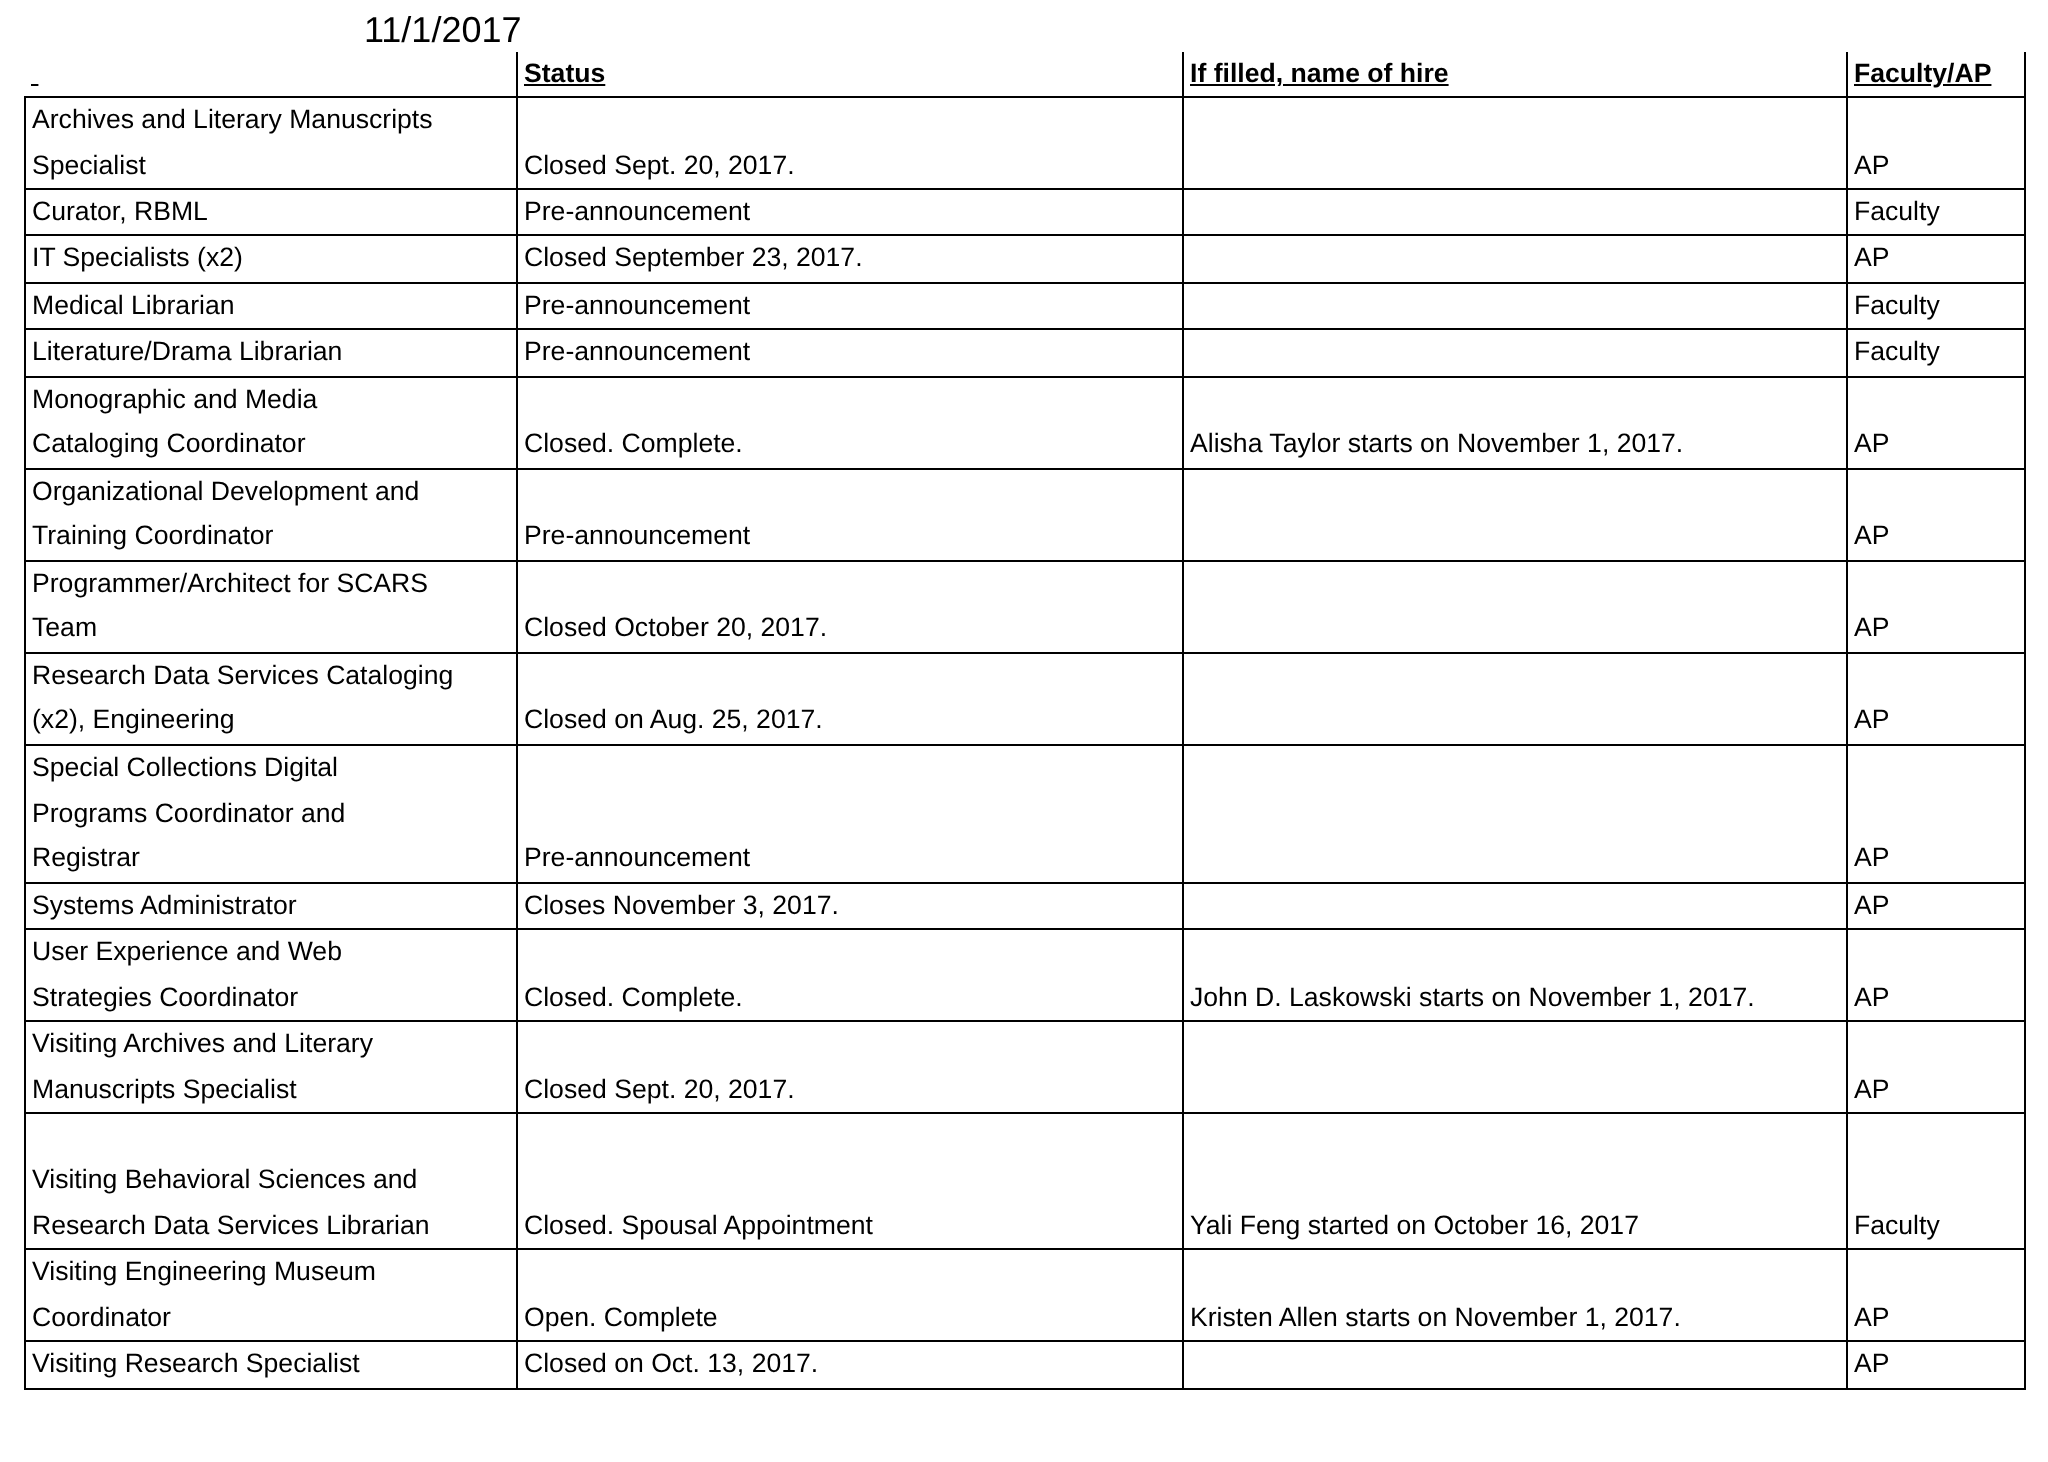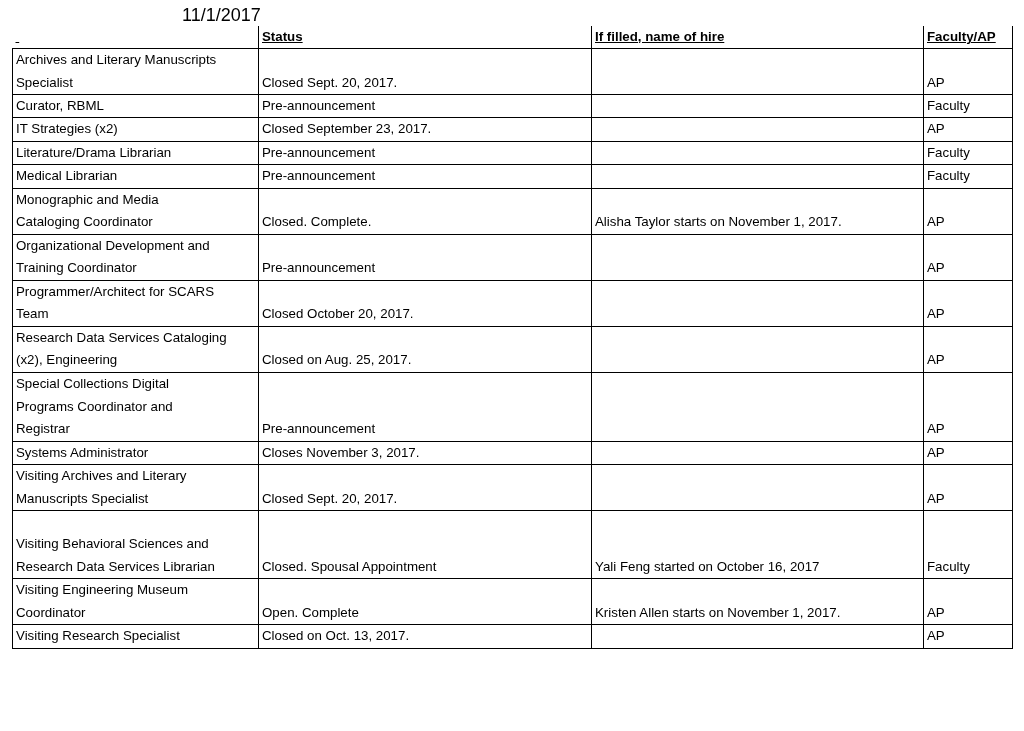--- a/index.html
+++ b/index.html
@@ -137,35 +137,35 @@
 
         <tr>
           <td class="cell">Curator, RBML</td>
           <td class="cell">Pre-announcement</td>
           <td class="cell">&nbsp;</td>
           <td class="cell">Faculty</td>
         </tr>
 
 
         <tr>
-          <td class="cell">IT Strategies (x2)</td>
+          <td class="cell">IT Specialists (x2)</td>
           <td class="cell">Closed September 23, 2017.</td>
           <td class="cell">&nbsp;</td>
           <td class="cell">AP</td>
         </tr>
 
         <tr>
+          <td class="cell">Medical Librarian</td>
+          <td class="cell">Pre-announcement</td>
+          <td class="cell">&nbsp;</td>
+          <td class="cell">Faculty</td>
+        </tr>
+
+        <tr>
           <td class="cell">Literature/Drama Librarian</td>
-          <td class="cell">Pre-announcement</td>
-          <td class="cell">&nbsp;</td>
-          <td class="cell">Faculty</td>
-        </tr>
-
-        <tr>
-          <td class="cell">Medical Librarian</td>
           <td class="cell">Pre-announcement</td>
           <td class="cell">&nbsp;</td>
           <td class="cell">Faculty</td>
         </tr>
 
         <tr>
           <td class="cell h2">
               <span class="l1">Monographic and Media</span>
               <span class="l1">Cataloging Coordinator</span>
             </td>
@@ -215,20 +215,29 @@
           <td class="cell h3">AP</td>
         </tr>
 
         <tr>
           <td class="cell">Systems Administrator</td>
           <td class="cell">Closes November 3, 2017.</td>
           <td class="cell">&nbsp;</td>
           <td class="cell">AP</td>
         </tr>
 
+        <tr>
+          <td class="cell h2">
+              <span class="l1">User Experience and Web</span>
+              <span class="l1">Strategies Coordinator</span>
+            </td>
+          <td class="cell h2">Closed. Complete.</td>
+          <td class="cell h2 nowrapx">John D. Laskowski starts on November 1, 2017.</td>
+          <td class="cell h2">AP</td>
+        </tr>
 
         <tr>
           <td class="cell h2">
               <span class="l1">Visiting Archives and Literary</span>
               <span class="l1">Manuscripts Specialist</span>
             </td>
           <td class="cell h2">Closed Sept. 20, 2017.</td>
           <td class="cell h2">&nbsp;</td>
           <td class="cell h2">AP</td>
         </tr>

